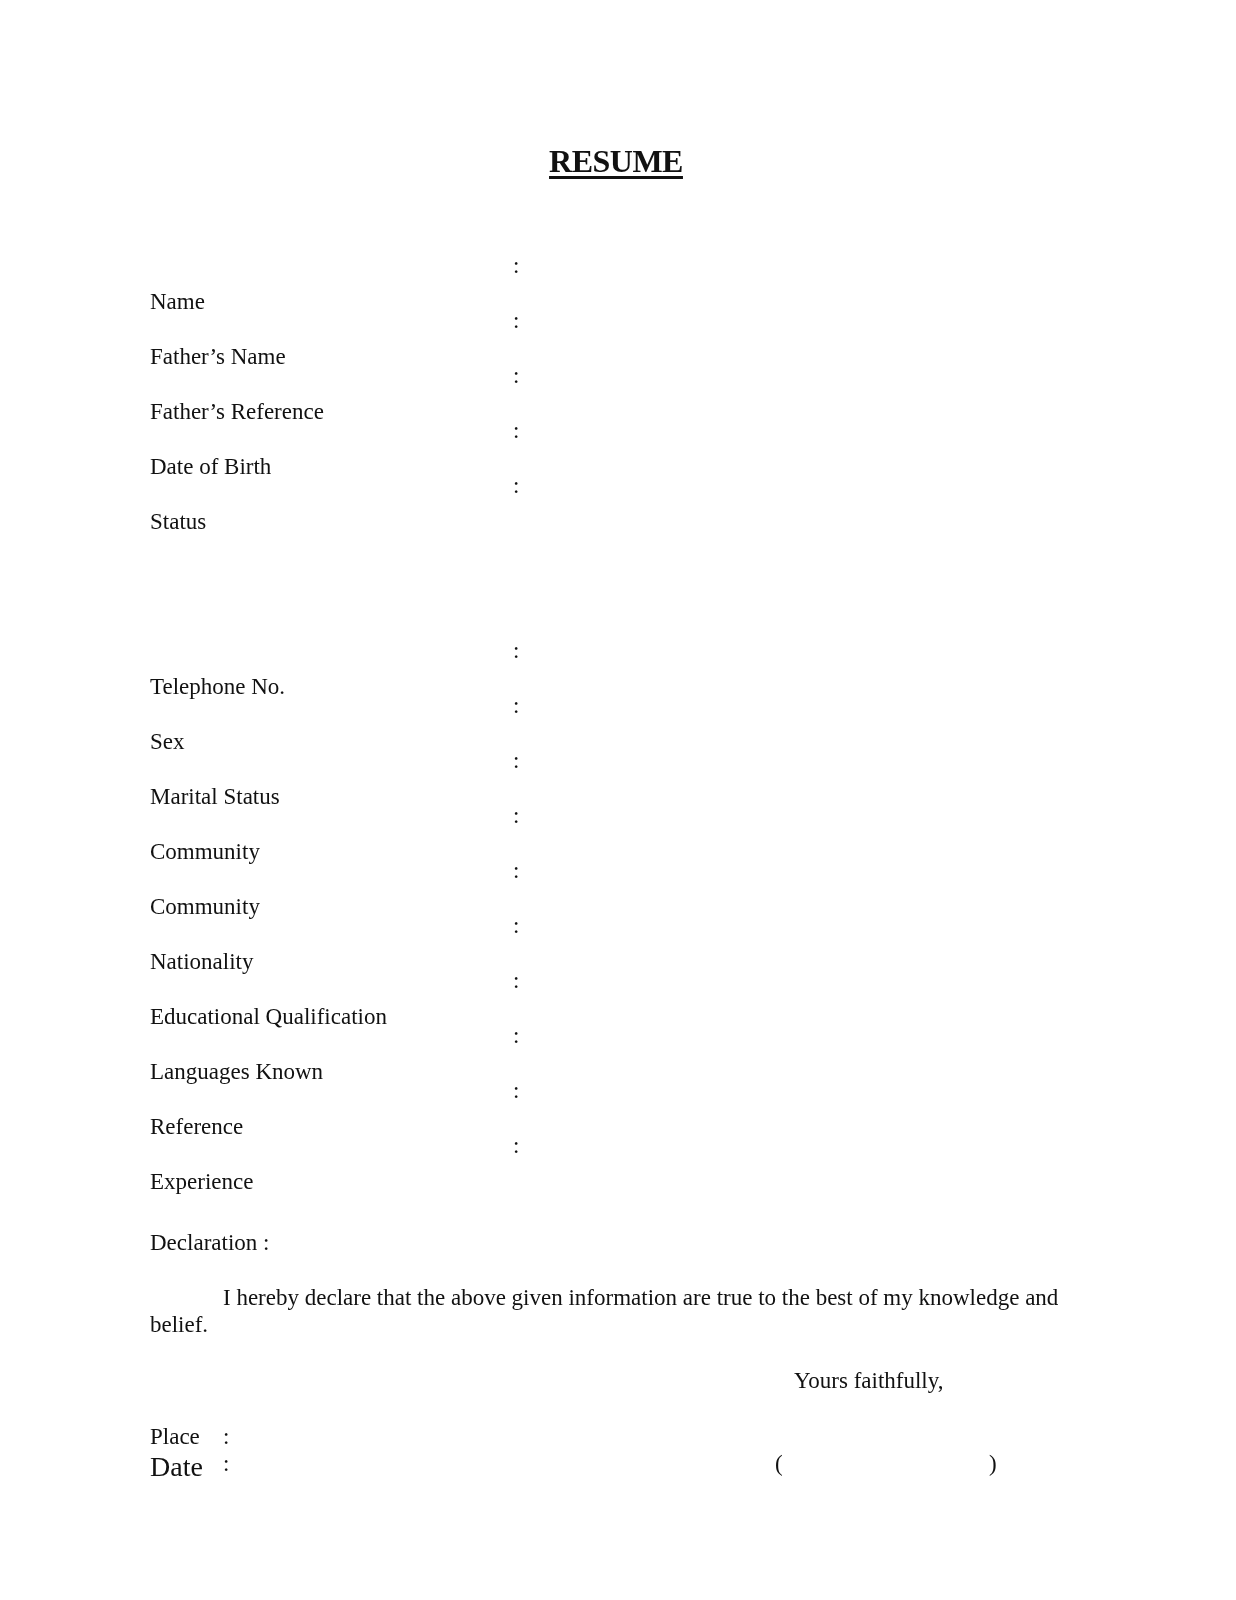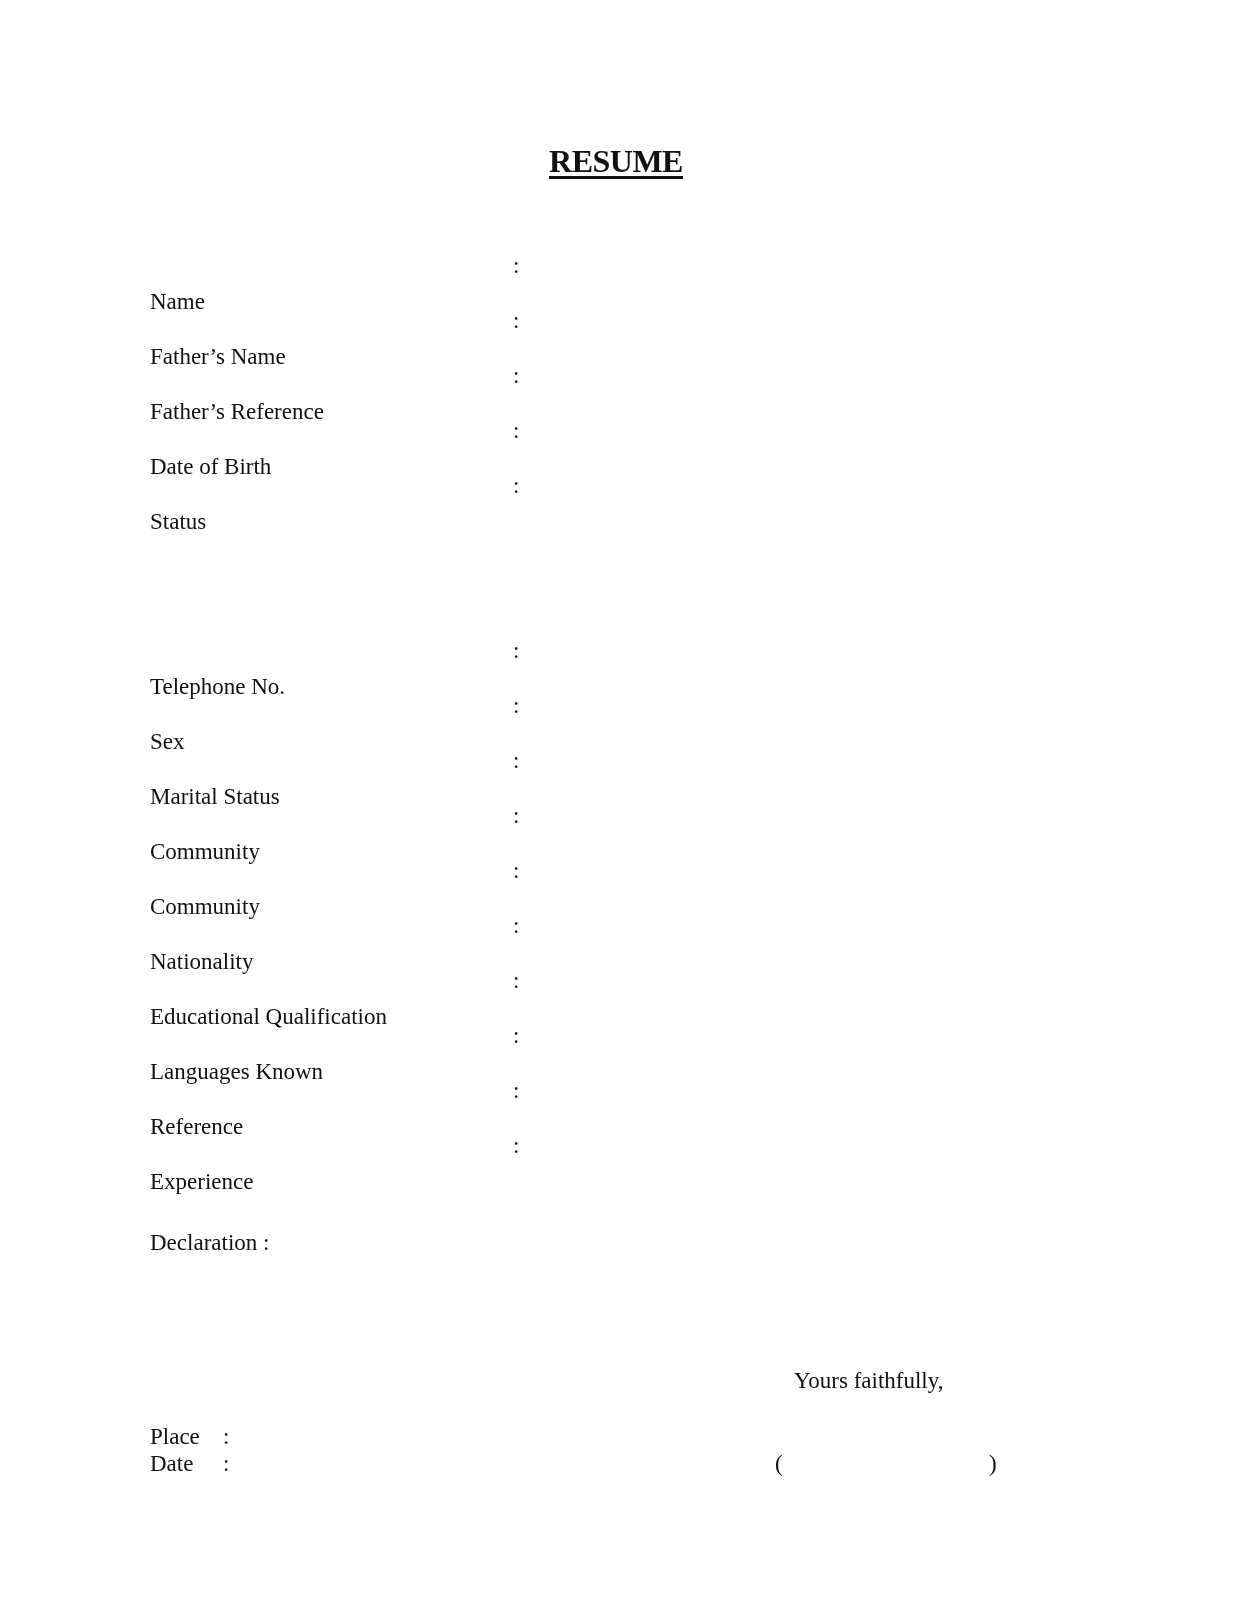--- a/index.html
+++ b/index.html
@@ -16,21 +16,21 @@
     .field-label { position: absolute; left: 145px; font-size: 23px; margin-top: 36px; }
     .field-colon { position: absolute; left: 508px; font-size: 23px; }
     .decl-head { position: absolute; left: 145px; top: 1230px; font-size: 23px; font-weight: normal; }
     .decl-body {
       position: absolute; left: 145px; top: 1284px; width: 920px;
       font-size: 23px; line-height: 27px; text-indent: 73px;
     }
     .sign-off { position: absolute; left: 789px; top: 1368px; font-size: 23px; text-align: right; }
     .place-label { position: absolute; left: 145px; top: 1424px; font-size: 23px; }
     .place-colon { position: absolute; left: 218px; top: 1424px; font-size: 23px; }
-    .date-label { position: absolute; left: 145px; top: 1451px; font-size: 23px; }
+    .date-label { position: absolute; left: 145px; top: 1451px; font-size: 28px; }
     .date-colon { position: absolute; left: 218px; top: 1451px; font-size: 23px; }
     .paren-open { position: absolute; left: 770px; top: 1451px; font-size: 23px; }
     .paren-close { position: absolute; left: 984px; top: 1451px; font-size: 23px; }
   </style>
 </head>
 <body>
 
 <div class="page">
   <div class="title">RESUME</div>
 
@@ -89,20 +89,21 @@
   <div>
     <span class="field-label" style="top:1078px">Reference</span>
     <span class="field-colon" style="top:1078px">:</span>
   </div>
   <div>
     <span class="field-label" style="top:1133px">Experience</span>
     <span class="field-colon" style="top:1133px">:</span>
   </div>
 
   <div class="decl-head">Declaration :</div>
+  <div class="decl-body">I hereby declare that the above given information are true to the best of my knowledge and belief.</div>
 
   <div class="sign-off">Yours faithfully,</div>
 
   <span class="place-label">Place</span>
   <span class="place-colon">:</span>
   <span class="date-label">Date</span>
   <span class="date-colon">:</span>
 
   <span class="paren-open">(</span>
   <span class="paren-close">)</span>

